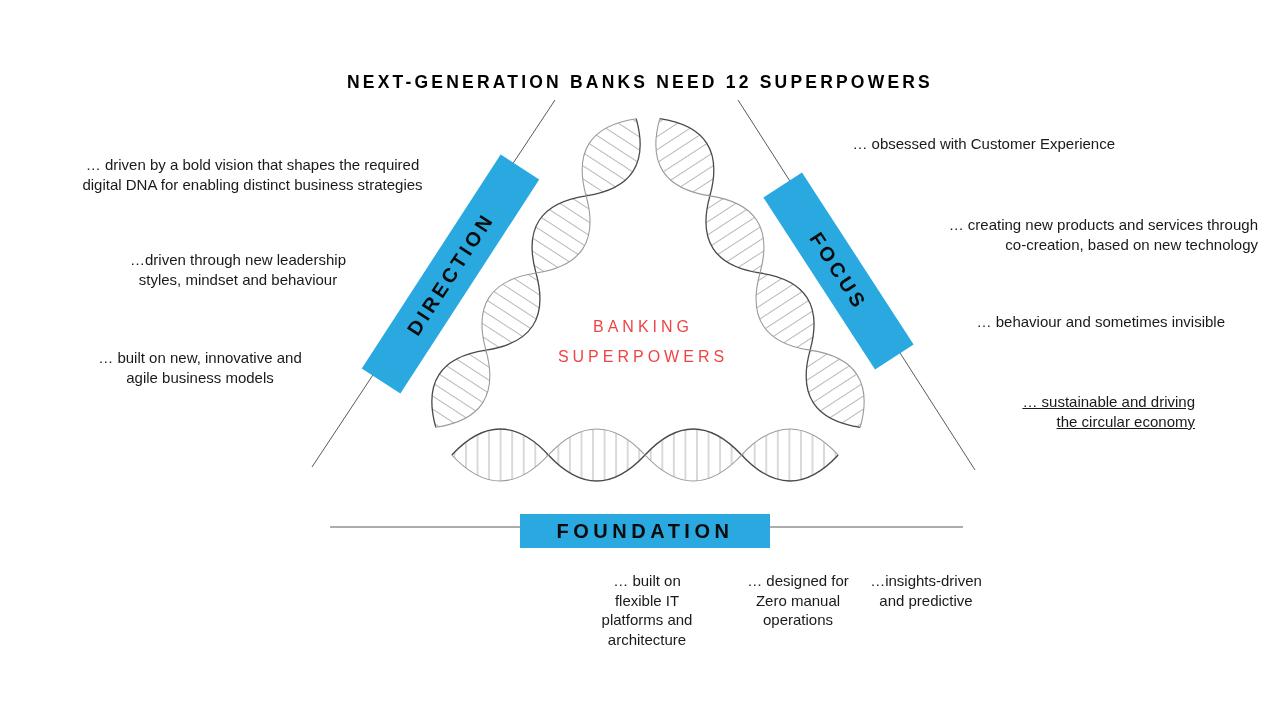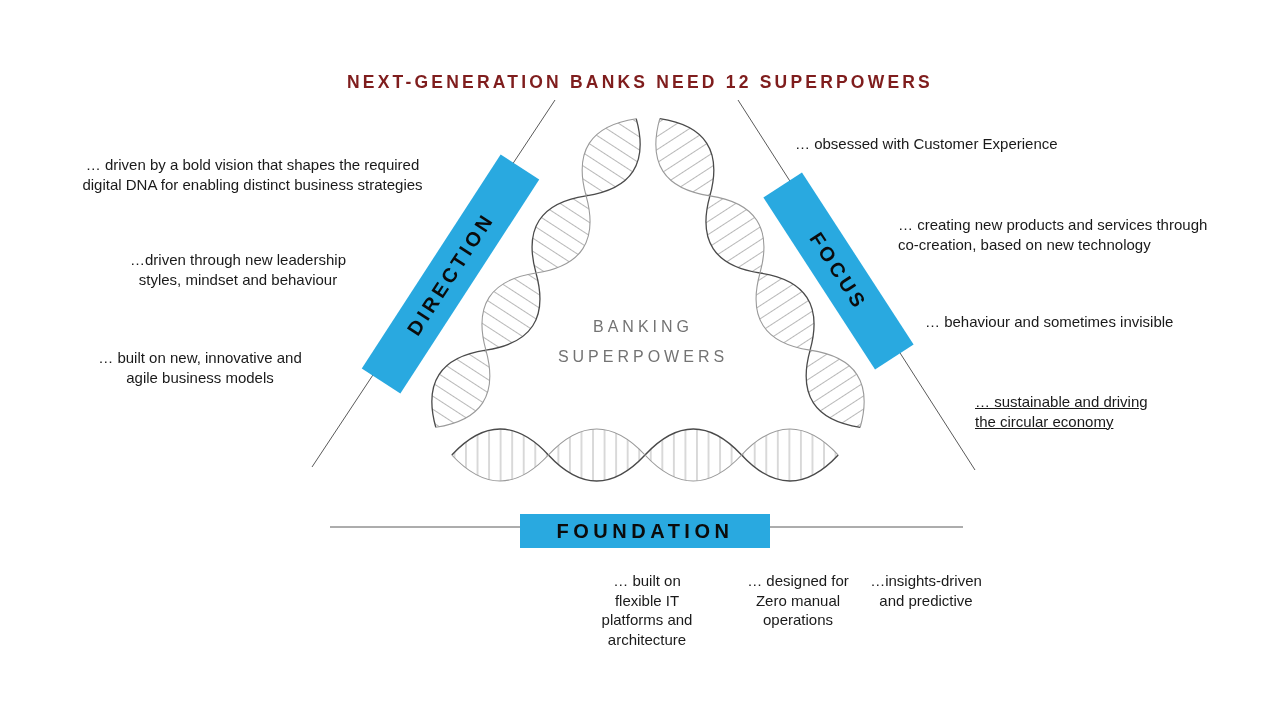--- a/index.html
+++ b/index.html
@@ -15,21 +15,21 @@
   }
 
   .title {
     position: absolute;
     left: 0; right: 0;
     top: 72px;
     text-align: center;
     font-size: 17.5px;
     font-weight: bold;
     letter-spacing: 3.2px;
-    color: #7f1d1d;
+    color: #000000;
     white-space: nowrap;
   }
 
   .svg-layer { position: absolute; left: 0; top: 0; }
 
   .guide { stroke: #5a5a5a; stroke-width: 1; }
 
   .lens   { fill: url(#rungs); stroke: none; }
   .strandA{ fill: none; stroke: #4a4a4a; stroke-width: 1.3; }
   .strandB{ fill: none; stroke: #9a9a9a; stroke-width: 1.1; }
@@ -62,34 +62,34 @@
   }
 
   .center-label {
     position: absolute;
     left: 523px; top: 312px;
     width: 240px;
     text-align: center;
     font-size: 16px;
     letter-spacing: 4px;
     line-height: 30px;
-    color: #737373;
+    color: #ef4444;
     white-space: pre-line;
   }
 
   .note {
     position: absolute;
     font-size: 15px;
     line-height: 19.5px;
     color: #1a1a1a;
     white-space: pre-line;
   }
   .note.center { text-align: center; }
   .note.right  { text-align: center; }
-  .note.left   { text-align: left; }
+  .note.left   { text-align: right; }
 
   .n-dir-0 { left: 55px;  top: 155px; width: 395px; }
   .n-dir-1 { left: 98px;  top: 250px; width: 280px; }
   .n-dir-2 { left: 75px;  top: 348px; width: 250px; }
 
   .n-foc-0 { left: 795px; top: 134px; width: 320px; }
   .n-foc-1 { left: 862px; top: 215px; width: 360px; margin-left: 36px; }
   .n-foc-2 { left: 925px; top: 312px; width: 300px; }
   .n-foc-3 { left: 975px; top: 392px; width: 220px; text-decoration: underline; }
 

